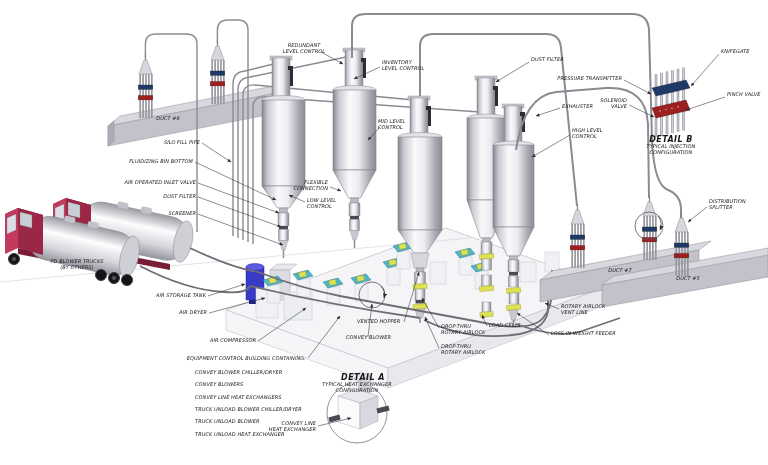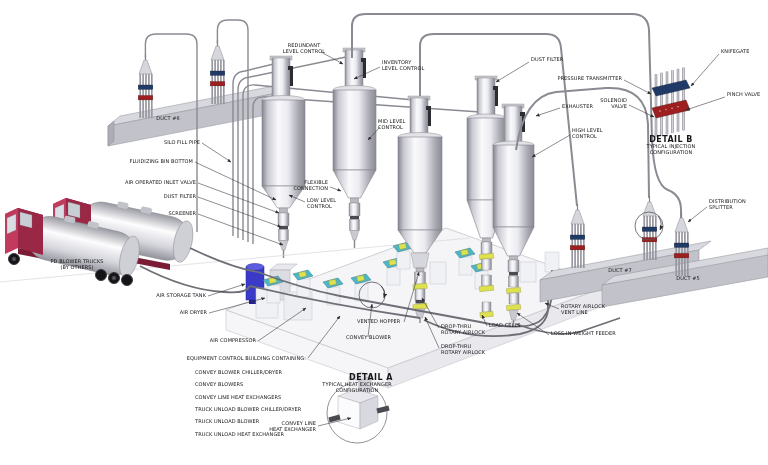--- a/index.html
+++ b/index.html
@@ -1,20 +1,20 @@
 <!DOCTYPE html>
 <html><head>
 <meta charset="utf-8">
 <style>
   html,body{margin:0;padding:0;background:#fff;}
   #stage{position:relative;width:768px;height:465px;background:#fff;overflow:hidden;
          font-family:"DejaVu Sans","Liberation Sans",sans-serif;}
   #gfx{position:absolute;left:0;top:0;}
   .lbl{position:absolute;font-size:5px;line-height:1.18;color:#17171a;
-       white-space:pre-line;letter-spacing:.08px;}
+       white-space:pre-line;letter-spacing:.08px;font-style:italic;}
   .c{transform:translateX(-50%);text-align:center;}
   .r{transform:translateX(-100%);text-align:right;}
   .l{text-align:left;}
   .ttl{font-weight:bold;font-size:8px;letter-spacing:.45px;}
   .eq-items div{margin:0 0 .6px 0;}
 </style>
 </head>
 <body>
 
 <div id="stage">
@@ -430,19 +430,19 @@
 <div class="lbl l" style="left:561px;top:304px">ROTARY AIRLOCK
 VENT LINE</div>
 <div class="lbl l" style="left:551px;top:331px">LOSS-IN-WEIGHT FEEDER</div>
 <div class="lbl l" style="left:489px;top:323px">LOAD CELLS</div>
 <div class="lbl l" style="left:441px;top:324px">DROP-THRU
 ROTARY AIRLOCK</div>
 <div class="lbl l" style="left:441px;top:344px">DROP-THRU
 ROTARY AIRLOCK</div>
 <div class="lbl l" style="left:357px;top:319px">VENTED HOPPER</div>
 <div class="lbl l" style="left:346px;top:335px">CONVEY BLOWER</div>
-<div class="lbl c ttl" style="left:371px;top:373px">DETAIL A</div>
+<div class="lbl c ttl" style="left:363px;top:373px">DETAIL A</div>
 <div class="lbl c" style="left:357px;top:382px">TYPICAL HEAT EXCHANGER
 CONFIGURATION</div>
 <div class="lbl r" style="left:316px;top:421px">CONVEY LINE
 HEAT EXCHANGER</div>
 
 </div>
 
 </body></html>

